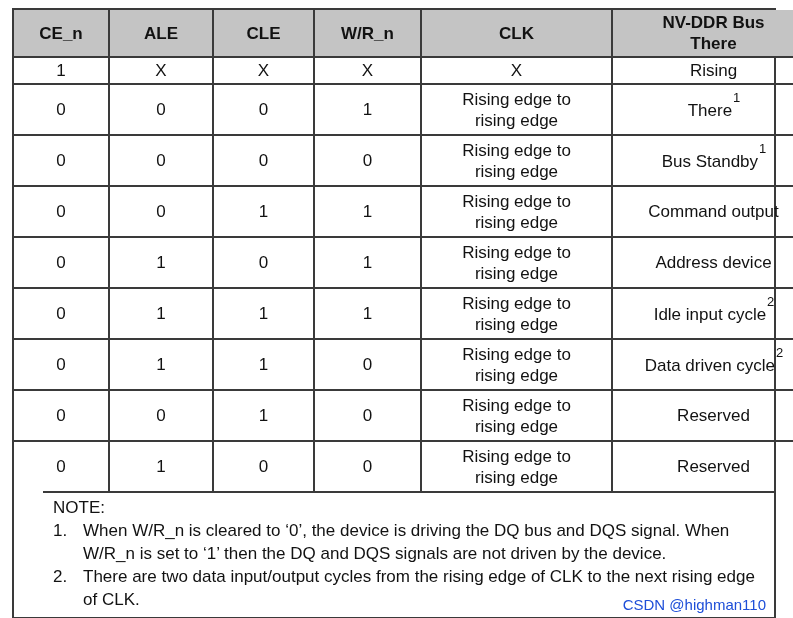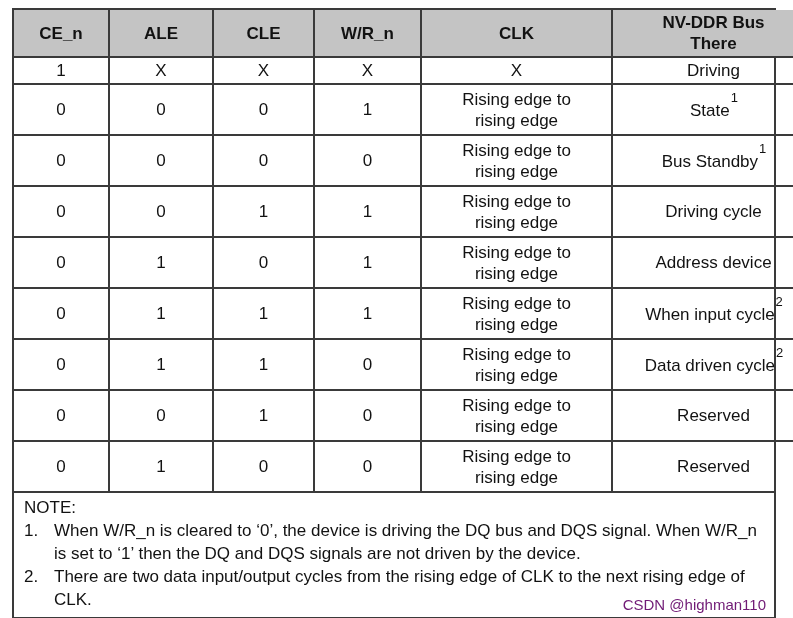--- a/index.html
+++ b/index.html
@@ -35,28 +35,29 @@
   tbody tr.single td{height:20px;}
   tbody tr.double td{height:45px;}
   td sup{
     font-size:13px;line-height:13px;
     position:relative;top:-7px;left:1px;font-weight:normal;
   }
   .note{
     position:relative;border-top:2px solid #3a3a3a;
     padding:3px 8px 6px 10px;font-size:17px;line-height:23px;
     text-align:left;
+    margin-left:29px;
   }
   .note-title{font-weight:normal;}
   .note-item{display:flex;}
   .note-item .num{flex:none;width:30px;}
   .note-item .txt{flex:1;max-width:722px;}
   .watermark{
     position:absolute;right:8px;bottom:4px;
-    color:#701a75;font-size:15px;line-height:16px;
+    color:#1d4ed8;font-size:15px;line-height:16px;
   }
 </style>
 </head>
 <body>
 
 <div class="tablewrap">
   <table>
     <thead>
       <tr>
           <th class="c0"><span>CE_n</span></th>
@@ -67,61 +68,61 @@
           <th class="c5"><span>NV-DDR Bus There</span></th>
         </tr>
     </thead>
     <tbody>
         <tr class="single">
           <td class="c0"><span>1</span></td>
           <td class="c1"><span>X</span></td>
           <td class="c2"><span>X</span></td>
           <td class="c3"><span>X</span></td>
           <td class="c4"><span>X</span></td>
-          <td class="c5"><span>Driving</span></td>
+          <td class="c5"><span>Rising</span></td>
         </tr>
         <tr class="double">
           <td class="c0"><span>0</span></td>
           <td class="c1"><span>0</span></td>
           <td class="c2"><span>0</span></td>
           <td class="c3"><span>1</span></td>
           <td class="c4"><span>Rising edge to rising edge</span></td>
-          <td class="c5"><span>State</span><sup>1</sup></td>
+          <td class="c5"><span>There</span><sup>1</sup></td>
         </tr>
         <tr class="double">
           <td class="c0"><span>0</span></td>
           <td class="c1"><span>0</span></td>
           <td class="c2"><span>0</span></td>
           <td class="c3"><span>0</span></td>
           <td class="c4"><span>Rising edge to rising edge</span></td>
           <td class="c5"><span>Bus Standby</span><sup>1</sup></td>
         </tr>
         <tr class="double">
           <td class="c0"><span>0</span></td>
           <td class="c1"><span>0</span></td>
           <td class="c2"><span>1</span></td>
           <td class="c3"><span>1</span></td>
           <td class="c4"><span>Rising edge to rising edge</span></td>
-          <td class="c5"><span>Driving cycle</span></td>
+          <td class="c5"><span>Command output</span></td>
         </tr>
         <tr class="double">
           <td class="c0"><span>0</span></td>
           <td class="c1"><span>1</span></td>
           <td class="c2"><span>0</span></td>
           <td class="c3"><span>1</span></td>
           <td class="c4"><span>Rising edge to rising edge</span></td>
           <td class="c5"><span>Address device</span></td>
         </tr>
         <tr class="double">
           <td class="c0"><span>0</span></td>
           <td class="c1"><span>1</span></td>
           <td class="c2"><span>1</span></td>
           <td class="c3"><span>1</span></td>
           <td class="c4"><span>Rising edge to rising edge</span></td>
-          <td class="c5"><span>When input cycle</span><sup>2</sup></td>
+          <td class="c5"><span>Idle input cycle</span><sup>2</sup></td>
         </tr>
         <tr class="double">
           <td class="c0"><span>0</span></td>
           <td class="c1"><span>1</span></td>
           <td class="c2"><span>1</span></td>
           <td class="c3"><span>0</span></td>
           <td class="c4"><span>Rising edge to rising edge</span></td>
           <td class="c5"><span>Data driven cycle</span><sup>2</sup></td>
         </tr>
         <tr class="double">

